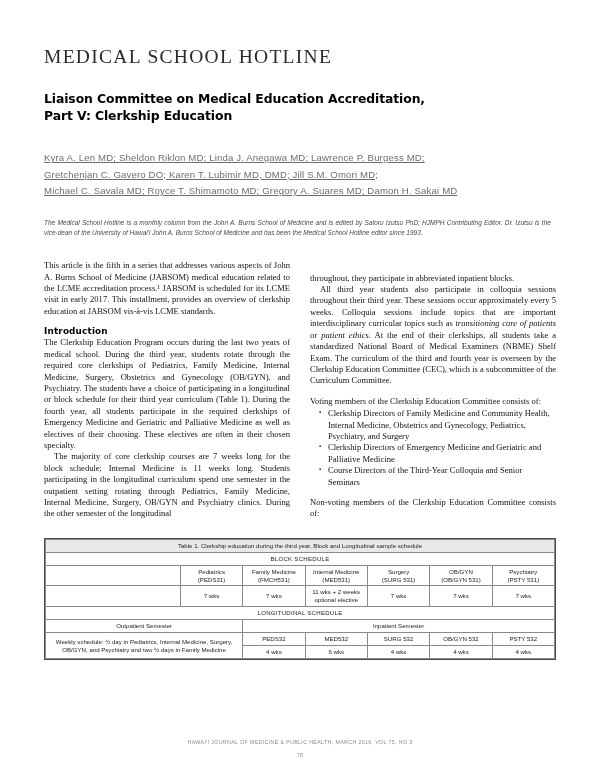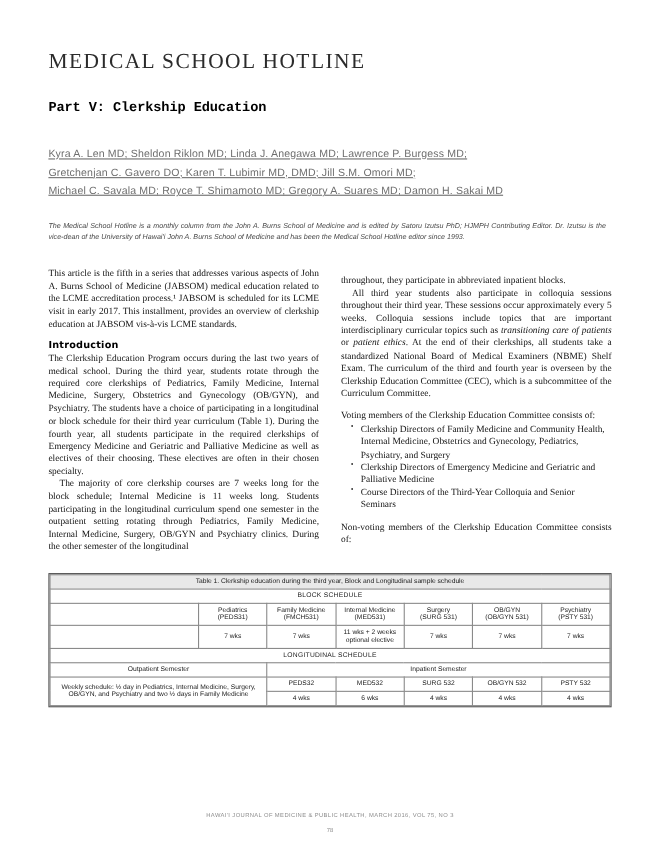--- a/index.html
+++ b/index.html
@@ -37,21 +37,21 @@
   
   .article-title {
     font-family: "DejaVu Sans", sans-serif;
     font-size: 12.4px;
     font-weight: bold;
     line-height: 1.38;
     color: #000;
     margin: 0 0 26px 0;
     letter-spacing: -0.1px;
   }
-  .article-title .line2 { display: block; font-family: Liberation Mono, monospace; }
+  .article-title .line2 { display: block; }
 
   
   .authors {
     font-family: "Liberation Sans", sans-serif;
     font-size: 9.6px;
     line-height: 1.72;
     color: #6e6e6e;
     margin: 0 0 18px 0;
     letter-spacing: 0.15px;
     text-decoration: underline;
@@ -67,21 +67,21 @@
     color: #4a4a4a;
     margin: 0 0 22px 0;
     text-align: justify;
     width: 99%;
   }
 
   
   .columns {
     display: flex;
     gap: 20px;
-    align-items: center;
+    align-items: flex-end;
   }
   .col {
     width: 246px;
     flex: 0 0 246px;
   }
   .col p {
     font-family: "Liberation Serif", serif;
     font-size: 8.55px;
     line-height: 1.335;
     text-align: justify;
@@ -195,20 +195,21 @@
   .ital { font-style: italic; }
 </style>
 </head>
 <body>
 
 <div class="page">
 
   <div class="masthead">MEDICAL SCHOOL HOTLINE</div>
 
   <h1 class="article-title">
+    <span>Liaison Committee on Medical Education Accreditation,</span>
     <span class="line2">Part V: Clerkship Education</span>
   </h1>
 
   <div class="authors">
     <span>Kyra A. Len MD; Sheldon Riklon MD; Linda J. Anegawa MD; Lawrence P. Burgess MD;</span>
     <span>Gretchenjan C. Gavero DO; Karen T. Lubimir MD, DMD; Jill S.M. Omori MD;</span>
     <span>Michael C. Savala MD; Royce T. Shimamoto MD; Gregory A. Suares MD; Damon H. Sakai MD</span>
   </div>
 
   <div class="editor-note">The Medical School Hotline is a monthly column from the John A. Burns School of Medicine and is edited by Satoru Izutsu PhD; HJMPH Contributing Editor. Dr. Izutsu is the vice-dean of the University of Hawai'i John A. Burns School of Medicine and has been the Medical School Hotline editor since 1993.</div>

